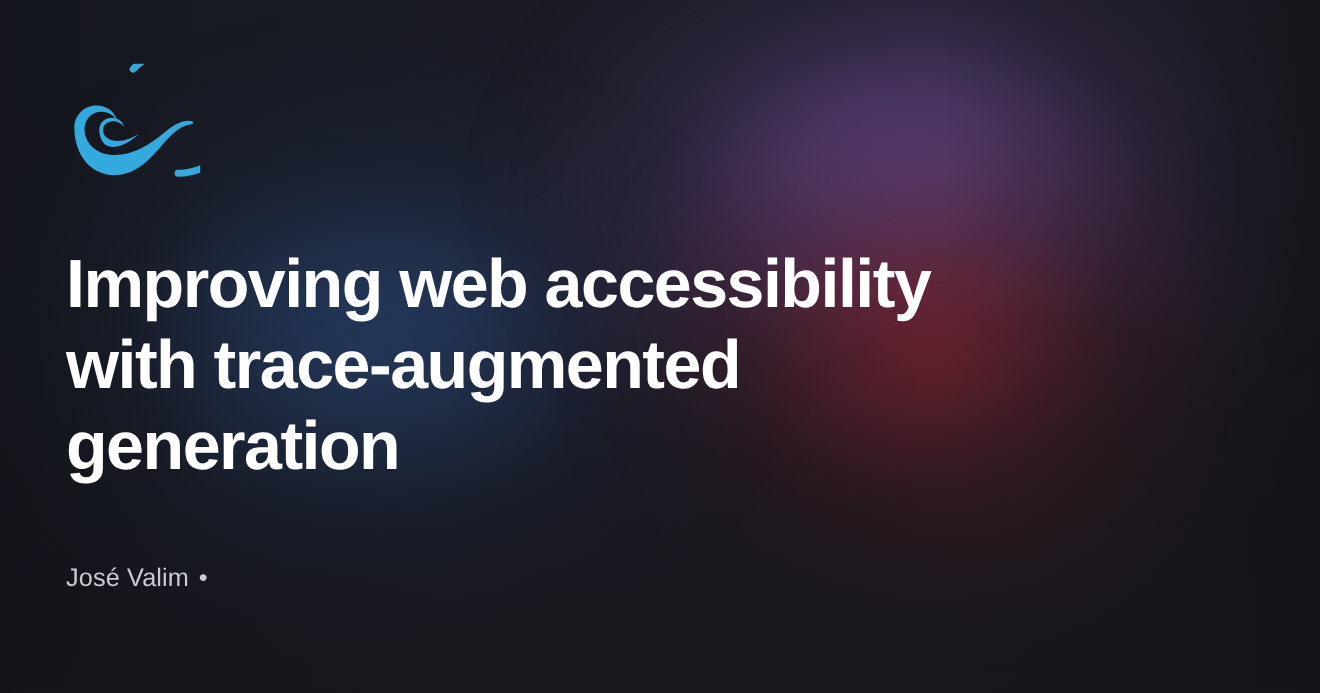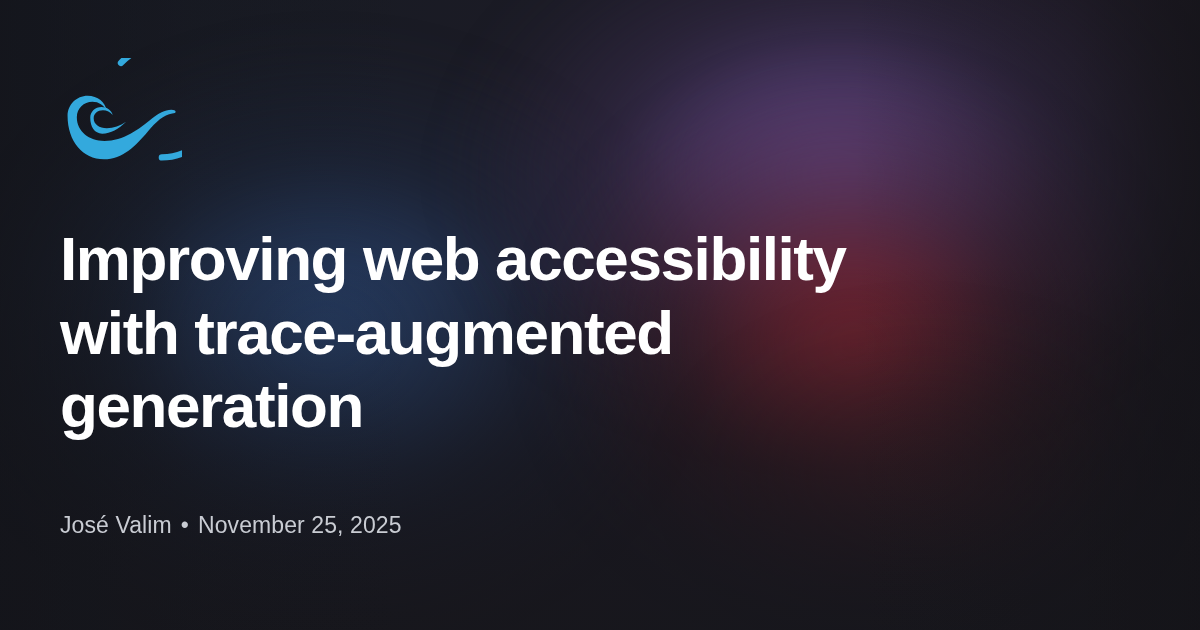--- a/index.html
+++ b/index.html
@@ -223,17 +223,16 @@
                C28.2 62.0 24.8 56.2 24.8 49.0 Z" fill="#33a9dd"></path>
     </svg>
 
     <h1 class="title">
       <span class="title-text">Improving web accessibility with trace-augmented generation</span>
     </h1>
 
     <div class="byline">
       <span>José Valim</span>
       <span class="sep">•</span>
-      <span>November 25, 2025</span>
     </div>
 
   </div>
 </div>
 
 </body></html>

